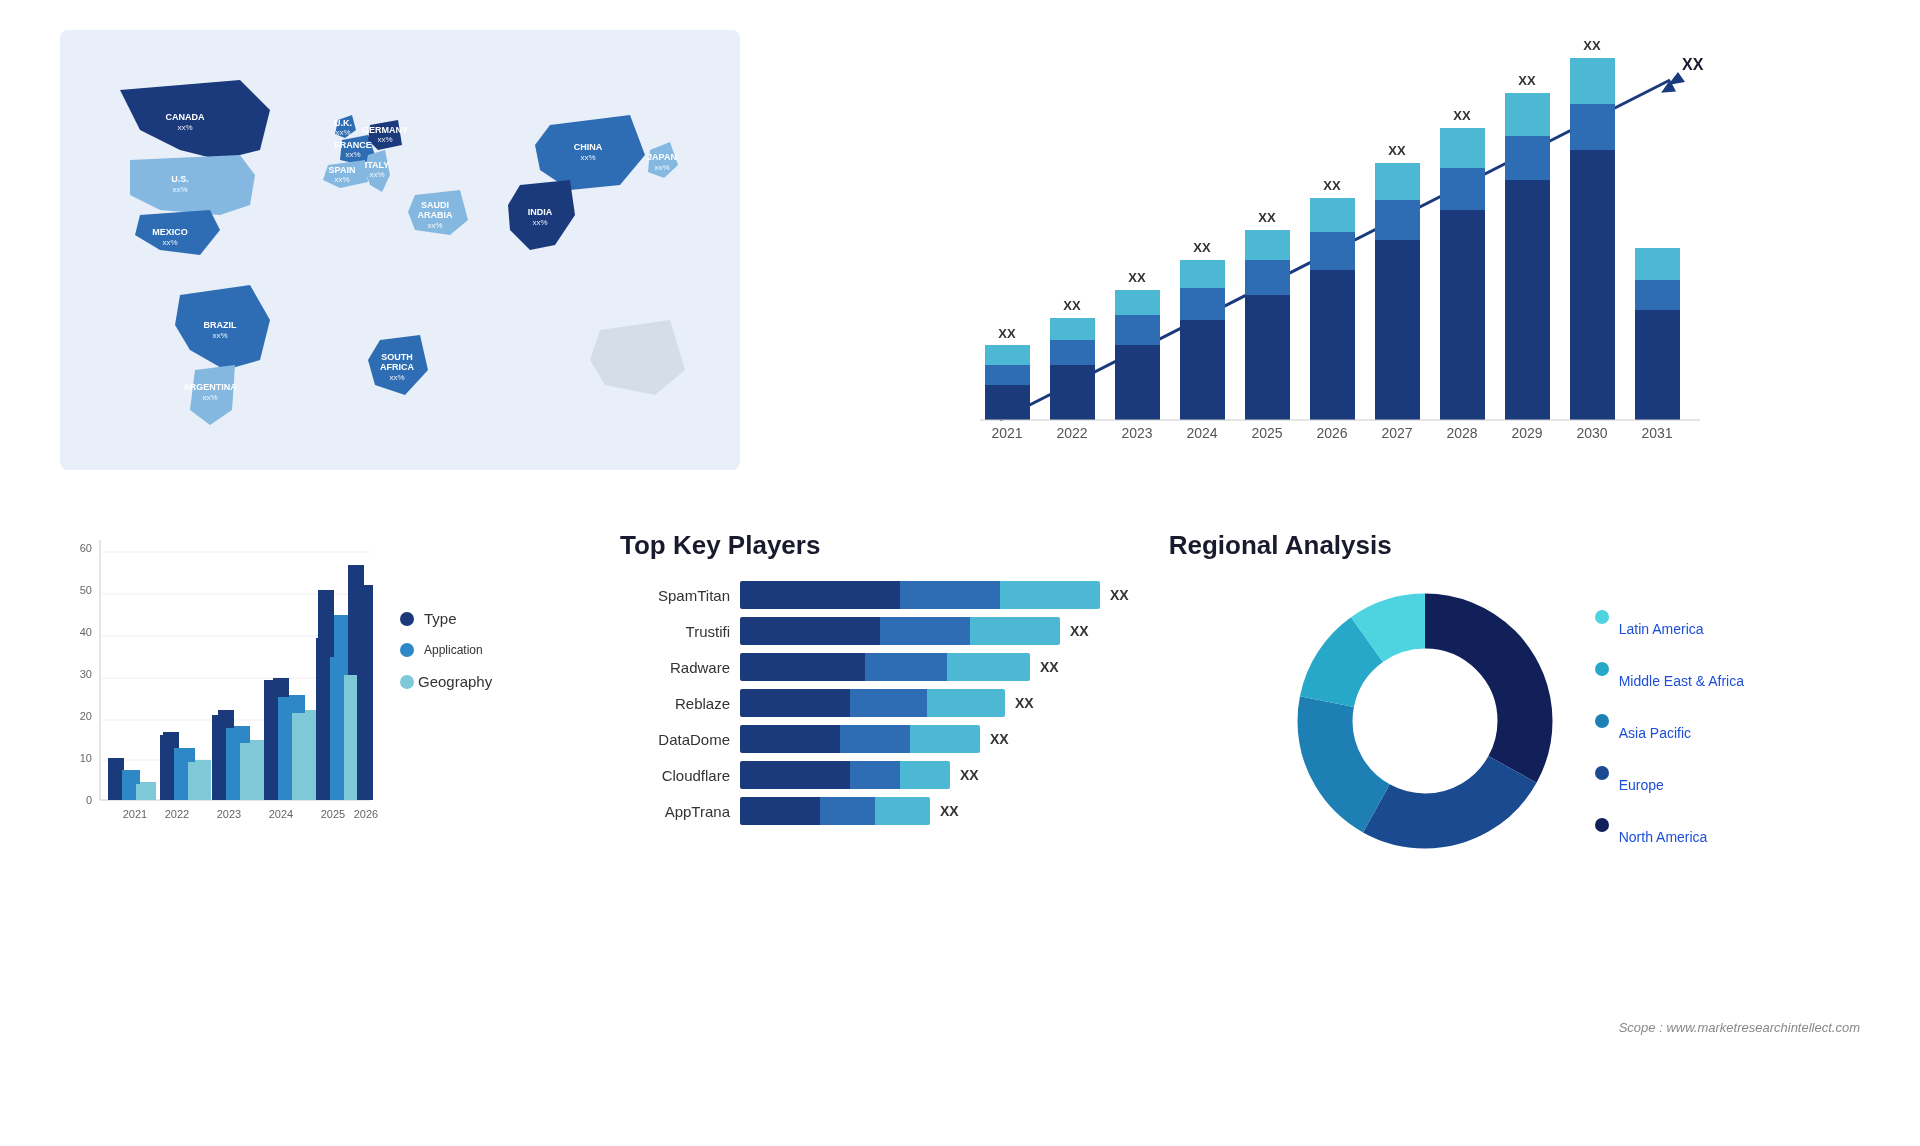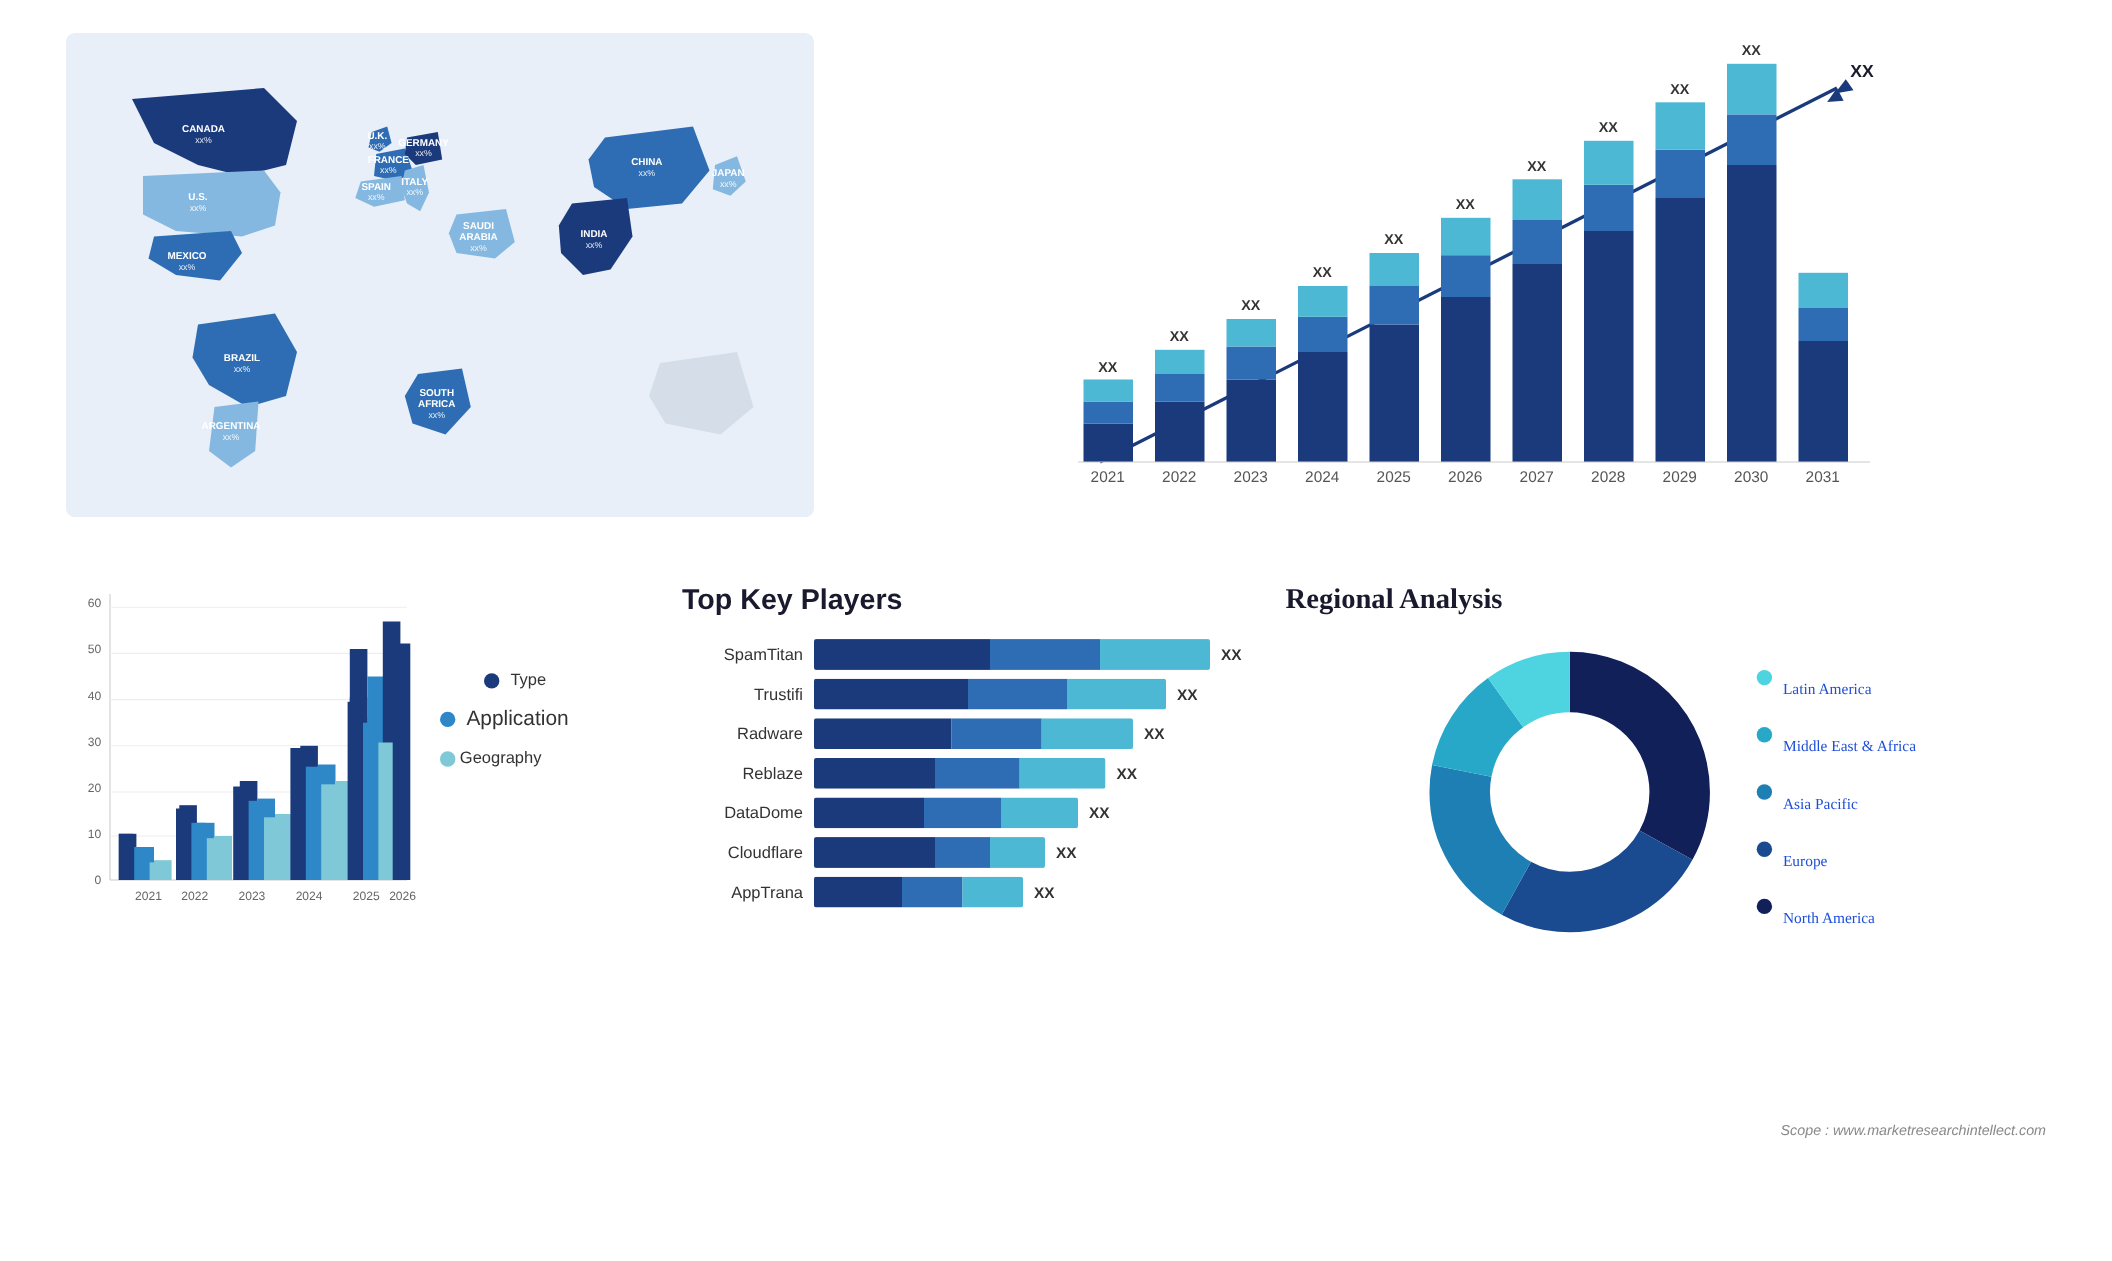--- a/index.html
+++ b/index.html
@@ -94,21 +94,20 @@
     .segmentation-section {
       flex: 0 0 520px;
     }
 
     .players-section {
       flex: 0 0 500px;
     }
 
     .regional-section {
       flex: 1;
-      font-family: Liberation Serif, serif;
     }
 
     .section-title {
       font-size: 26px;
       font-weight: 700;
       color: #1a1a2e;
       margin-bottom: 20px;
     }
 
     
@@ -470,27 +469,27 @@
 
           <text x="75" y="288" text-anchor="middle" font-size="11" fill="#666">2021</text>
           <text x="117" y="288" text-anchor="middle" font-size="11" fill="#666">2022</text>
           <text x="169" y="288" text-anchor="middle" font-size="11" fill="#666">2023</text>
           <text x="221" y="288" text-anchor="middle" font-size="11" fill="#666">2024</text>
           <text x="273" y="288" text-anchor="middle" font-size="11" fill="#666">2025</text>
           <text x="306" y="288" text-anchor="middle" font-size="11" fill="#666">2026</text>
         </svg>
 
         <div style="display:flex; flex-direction:column; gap:16px; margin-top:80px;">
-          <div style="display:flex; align-items:center; gap:10px;margin-left:40px;">
+          <div style="display:flex; align-items:center; gap:10px;">
             <div style="width:14px;height:14px;border-radius:50%;background:#1a3a7c;"></div>
             <span style="font-size:15px;color:#333;">Type</span>
           </div>
           <div style="display:flex; align-items:center; gap:10px;">
             <div style="width:14px;height:14px;border-radius:50%;background:#2e88c8;"></div>
-            <span style="font-size:19px;color:#333;">Application</span>
+            <span style="font-size:12px;color:#333;">Application</span>
           </div>
           <div style="display:flex; align-items:center; gap:4px;">
             <div style="width:14px;height:14px;border-radius:50%;background:#7ec8d8;"></div>
             <span style="font-size:15px;color:#333;">Geography</span>
           </div>
         </div>
       </div>
     </div>
 
     <div class="players-section">

